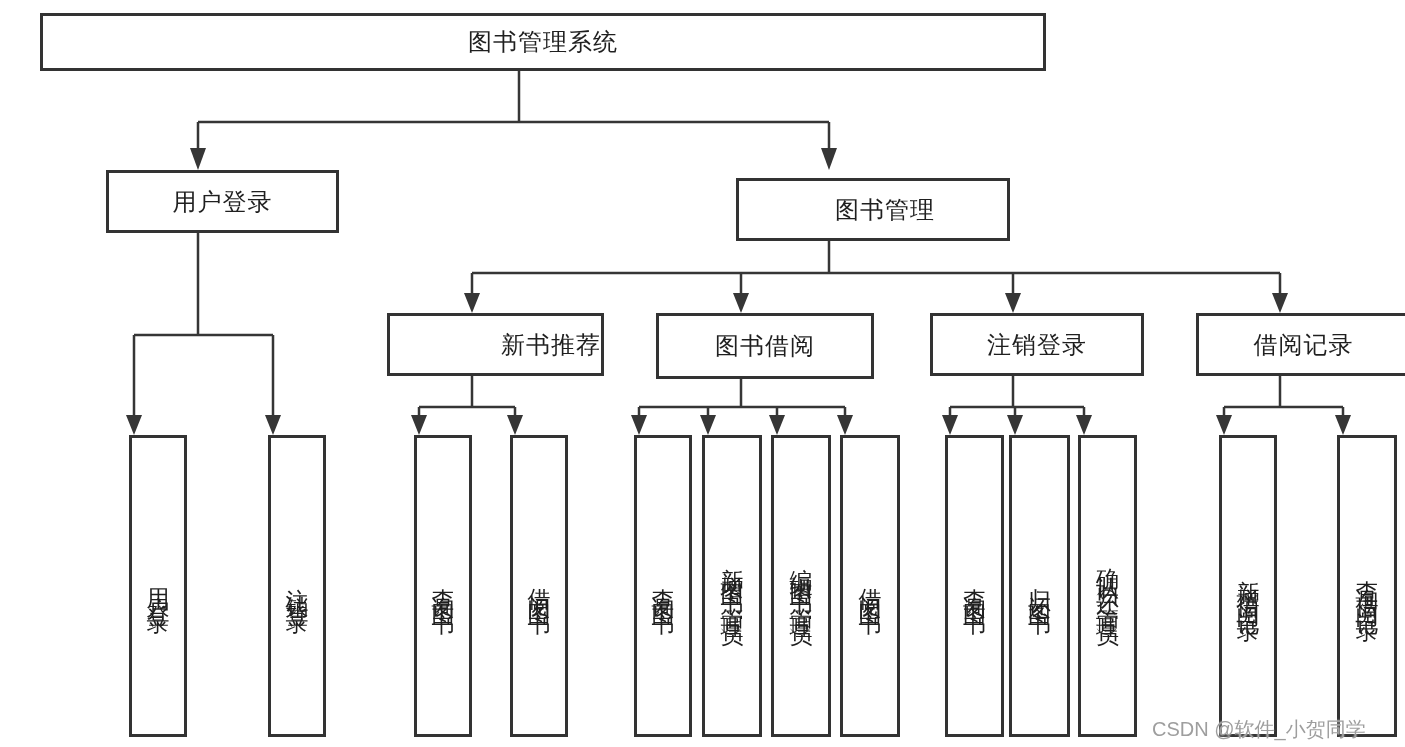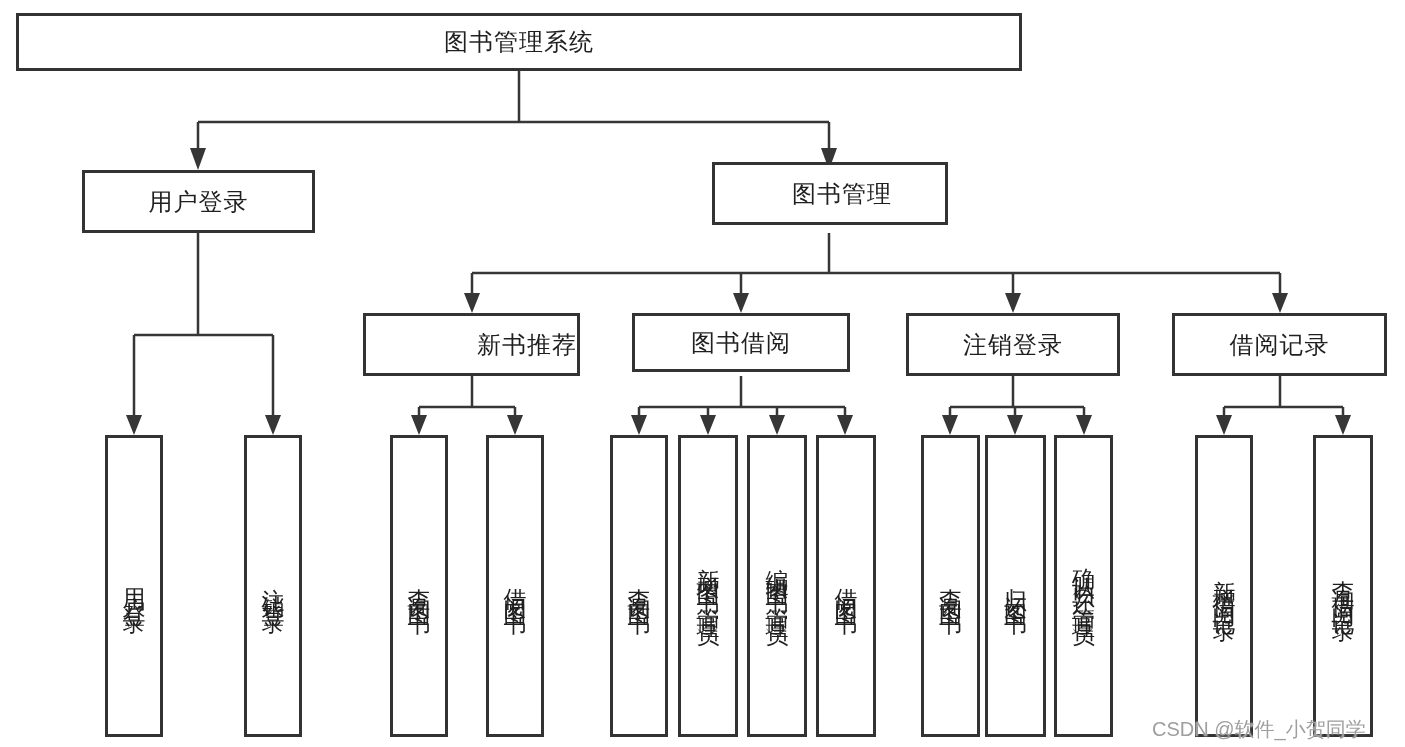--- a/index.html
+++ b/index.html
@@ -24,20 +24,21 @@
   .box {
     position: absolute;
     box-sizing: border-box;
     background: #ffffff;
     border: 3px solid #333333;
     display: flex;
     align-items: center;
     justify-content: center;
     z-index: 1;
     color: #1f1f1f;
+    margin-left: 24px;
   }
   .hlabel {
     font-size: 24px;
     letter-spacing: 1px;
     white-space: nowrap;
   }
   .vbox .vlabel {
     writing-mode: vertical-rl;
     text-orientation: mixed;
     font-size: 23px;
@@ -109,28 +110,28 @@
     </g>
   </svg>
 
   <div class="box" style="left:16px; top:13px; width:1006px; height:58px;">
     <span class="hlabel">图书管理系统</span>
   </div>
 
   <div class="box" style="left:82px; top:170px; width:233px; height:63px;">
     <span class="hlabel">用户登录</span>
   </div>
-  <div class="box" style="left:712px; top:162px; width:236px; height:63px;padding-left:24px;">
+  <div class="box" style="left:712px; top:178px; width:274px; height:63px;padding-left:24px;">
     <span class="hlabel">图书管理</span>
   </div>
 
   <div class="box" style="left:363px; top:313px; width:217px; height:63px;justify-content:flex-end;">
     <span class="hlabel">新书推荐</span>
   </div>
-  <div class="box" style="left:632px; top:313px; width:218px; height:59px;">
+  <div class="box" style="left:632px; top:313px; width:218px; height:66px;">
     <span class="hlabel">图书借阅</span>
   </div>
   <div class="box" style="left:906px; top:313px; width:214px; height:63px;">
     <span class="hlabel">注销登录</span>
   </div>
   <div class="box" style="left:1172px; top:313px; width:215px; height:63px;">
     <span class="hlabel">借阅记录</span>
   </div>
 
   <div class="box vbox" style="left:105px; top:435px; width:58px; height:302px;">

